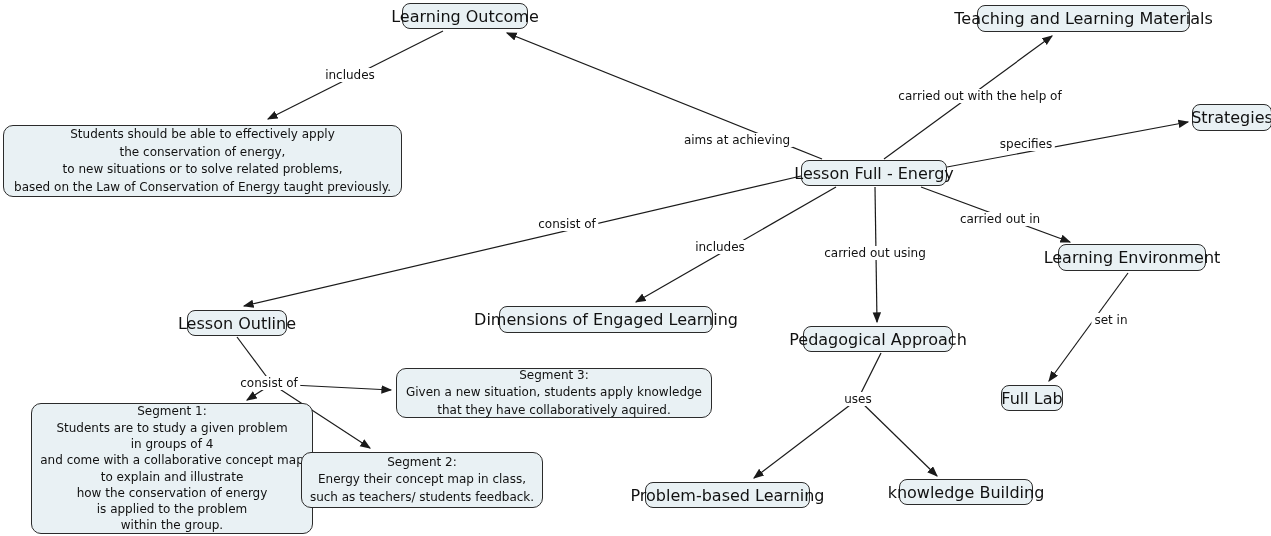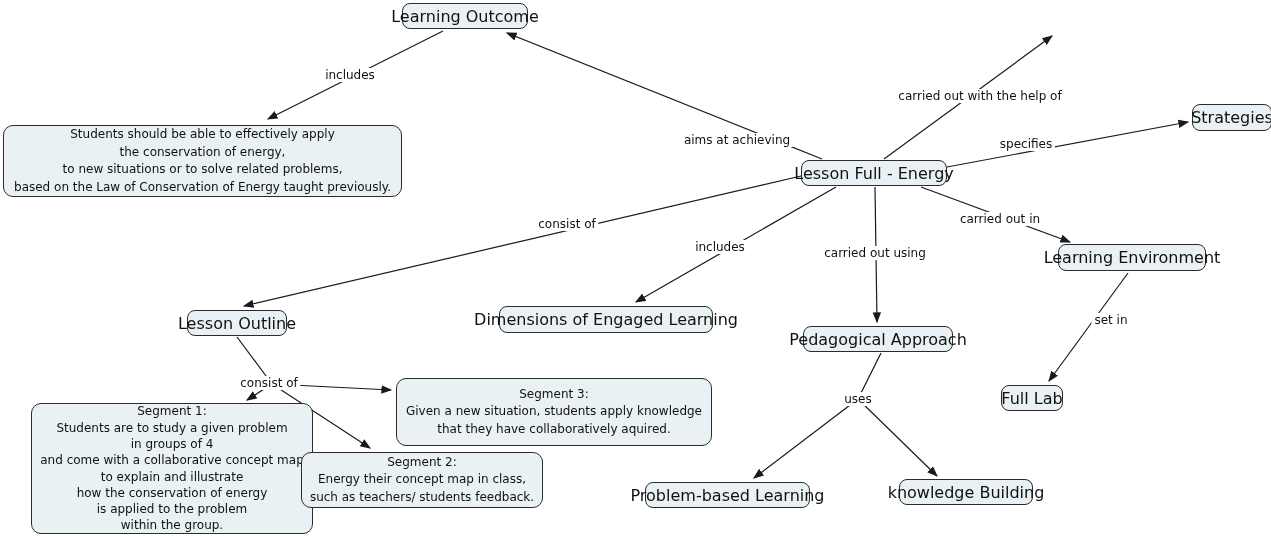--- a/index.html
+++ b/index.html
@@ -34,21 +34,21 @@
   #n-full-lab{left:1001px;top:385px;width:62px;height:26px;}
   #n-lesson-outline{left:180px;top:310px;width:100px;height:26px;margin-left:7px;}
   #n-dimensions{left:499px;top:306px;width:214px;height:27px;}
   #n-pedagogical{left:803px;top:326px;width:150px;height:26px;}
   #n-pbl{left:645px;top:482px;width:165px;height:26px;}
   #n-kb{left:899px;top:479px;width:134px;height:26px;}
   
   #tb-outcome-detail{left:3px;top:125px;width:399px;height:72px;}
   #tb-seg1{left:3px;top:403px;width:282px;height:131px;line-height:16.3px;margin-left:28px;}
   #tb-seg2{left:301px;top:452px;width:242px;height:56px;}
-  #tb-seg3{left:396px;top:378px;width:316px;height:68px;}
+  #tb-seg3{left:396px;top:368px;width:316px;height:50px;}
   
   #el-includes-outcome{left:350px;top:75px;}
   #el-aims{left:737px;top:140px;}
   #el-carried-help{left:980px;top:96px;}
   #el-specifies{left:1026px;top:144px;}
   #el-carried-in{left:1000px;top:219px;}
   #el-consist-outline{left:567px;top:224px;}
   #el-includes-dim{left:720px;top:247px;}
   #el-carried-using{left:875px;top:253px;}
   #el-set-in{left:1111px;top:320px;}
@@ -80,20 +80,21 @@
       <line x1="272" y1="384" x2="247" y2="400" marker-end="url(#arw)"></line>
       <line x1="272" y1="384" x2="391" y2="390" marker-end="url(#arw)"></line>
       <line x1="272" y1="384" x2="370" y2="448" marker-end="url(#arw)"></line>
       <line x1="881" y1="353" x2="858" y2="399"></line>
       <line x1="858" y1="399" x2="754" y2="478" marker-end="url(#arw)"></line>
       <line x1="858" y1="399" x2="937" y2="476" marker-end="url(#arw)"></line>
     </g>
   </svg>
 
   <div class="node" id="n-learning-outcome">Learning Outcome</div>
+  <div class="node" id="n-teaching">Teaching and Learning Materials</div>
   <div class="node" id="n-strategies">Strategies</div>
   <div class="node" id="n-lesson-plan">Lesson Full - Energy</div>
   <div class="node" id="n-learning-env">Learning Environment</div>
   <div class="node" id="n-full-lab">Full Lab</div>
   <div class="node" id="n-lesson-outline">Lesson Outline</div>
   <div class="node" id="n-pedagogical">Pedagogical Approach</div>
   <div class="node" id="n-dimensions">Dimensions of Engaged Learning</div>
   <div class="node" id="n-pbl">Problem-based Learning</div>
   <div class="node" id="n-kb">knowledge Building</div>
 

